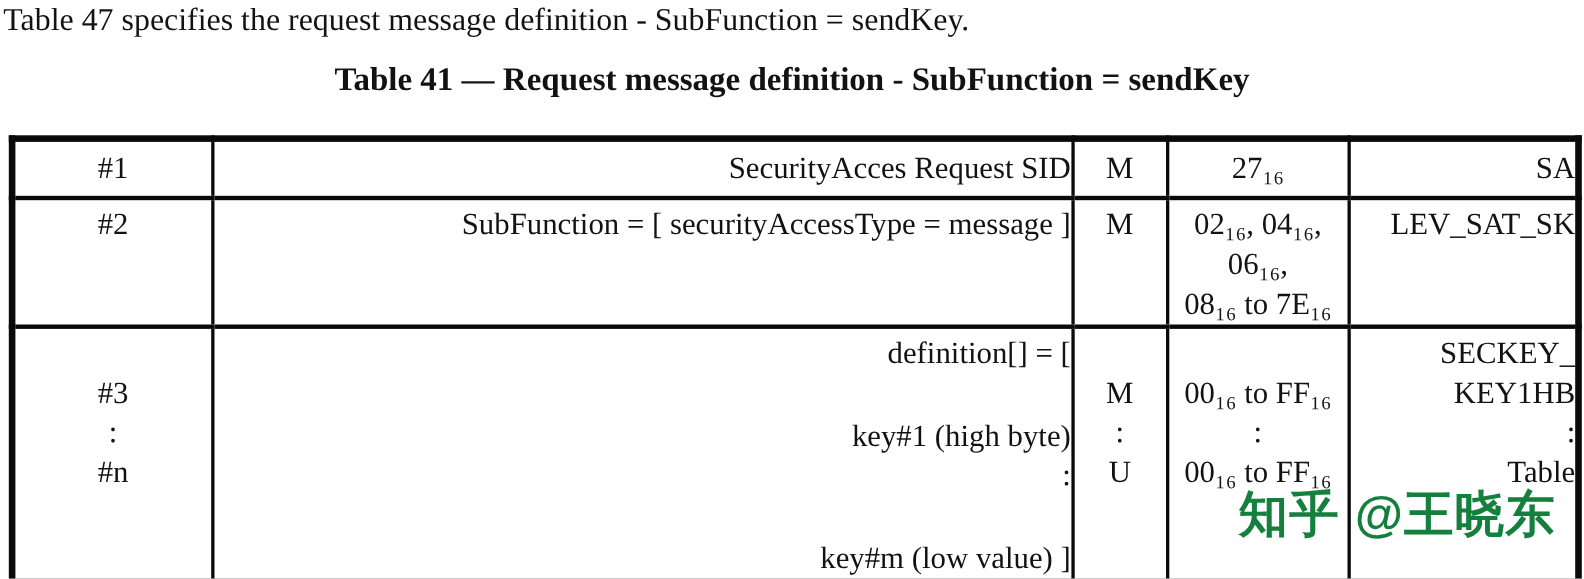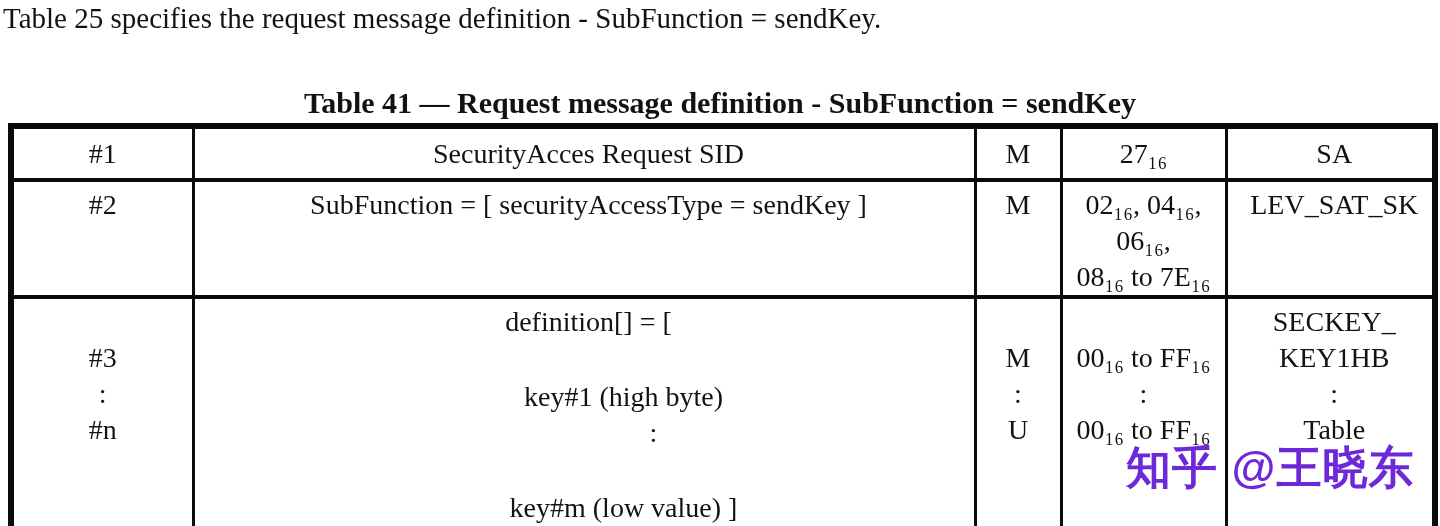--- a/index.html
+++ b/index.html
@@ -7,21 +7,21 @@
   body {
     position:relative;
     font-family:"Liberation Serif","DejaVu Serif",serif;
     color:#121212;
   }
   .intro {
     position:absolute; left:3px; top:1px;
     font-size:29px; line-height:34px; white-space:nowrap;
   }
   .caption {
-    position:absolute; left:8px; top:86px; width:1424px;
+    position:absolute; left:8px; top:56px; width:1424px;
     text-align:center; font-weight:bold; font-size:30px; white-space:nowrap;
   }
   table.msg-table {
     position:absolute; left:8px; top:123px; width:1424px;
     border-collapse:collapse; table-layout:fixed;
     border:6px solid #0a0a0a;
     font-size:28px;
   }
   .msg-table col.c1 { width:182px; }
   .msg-table col.c2 { width:782px; }
@@ -38,35 +38,35 @@
     font-size:28px;
   }
   .msg-table th:last-child, .msg-table td:last-child { border-right:none; }
   tr.r1 { height:54px; }
   tr.r1 td { vertical-align:middle; border-bottom:4px solid #0a0a0a; }
   tr.r2 { height:112px; }
   tr.r2 td { vertical-align:top; padding-top:5px; border-bottom:4px solid #0a0a0a; }
   tr.r3 { height:160px; }
   tr.r3 td { vertical-align:top; padding-top:5px; }
   .c { text-align:center; }
-  .l { text-align:center; padding-left:9px; }
+  .l { text-align:right; padding-left:9px; }
   .ln { line-height:36px; height:36px; white-space:nowrap; }
   .ind { padding-left:70px;margin-top:39px; }
   .ind-colon { padding-left:130px; }
   .watermark {
     position:absolute; left:1126px; top:438px;
     font-family:sans-serif; font-size:45px; font-weight:bold;
     letter-spacing:1px; white-space:nowrap;
     mix-blend-mode:multiply; z-index:5; pointer-events:none;
   }
 </style>
 </head>
 <body>
 
-<div class="intro">Table 25 specifies the request message definition - SubFunction = sendKey.</div>
+<div class="intro">Table 47 specifies the request message definition - SubFunction = sendKey.</div>
 
 <div class="caption">Table 41 — Request message definition - SubFunction = sendKey</div>
 
 <table class="msg-table">
   <colgroup>
     <col class="c1">
       <col class="c2">
       <col class="c3">
       <col class="c4">
       <col class="c5">
@@ -79,21 +79,21 @@
     <td class="c">M</td>
     <td class="c">27₁₆</td>
     <td class="l">SA</td>
   </tr>
 
   <tr class="r2">
     <td class="c">
       <div class="ln">#2</div>
     </td>
     <td class="l">
-      <div class="ln">SubFunction = [ securityAccessType = sendKey ]</div>
+      <div class="ln">SubFunction = [ securityAccessType = message ]</div>
     </td>
     <td class="c">
       <div class="ln">M</div>
     </td>
     <td class="c">
       <div class="ln">02₁₆, 04₁₆,</div>
       <div class="ln">06₁₆,</div>
       <div class="ln">08₁₆ to 7E₁₆</div>
     </td>
     <td class="l">
@@ -129,13 +129,13 @@
     <td class="l">
       <div class="ln">SECKEY_</div>
       <div class="ln">KEY1HB</div>
       <div class="ln">:</div>
       <div class="ln">Table</div>
     </td>
   </tr>
 </tbody>
   </table>
 
-<div class="watermark" style="color: #6d28d9;">知乎 @王晓东</div>
+<div class="watermark" style="color: #15803d;">知乎 @王晓东</div>
 
 </body></html>

